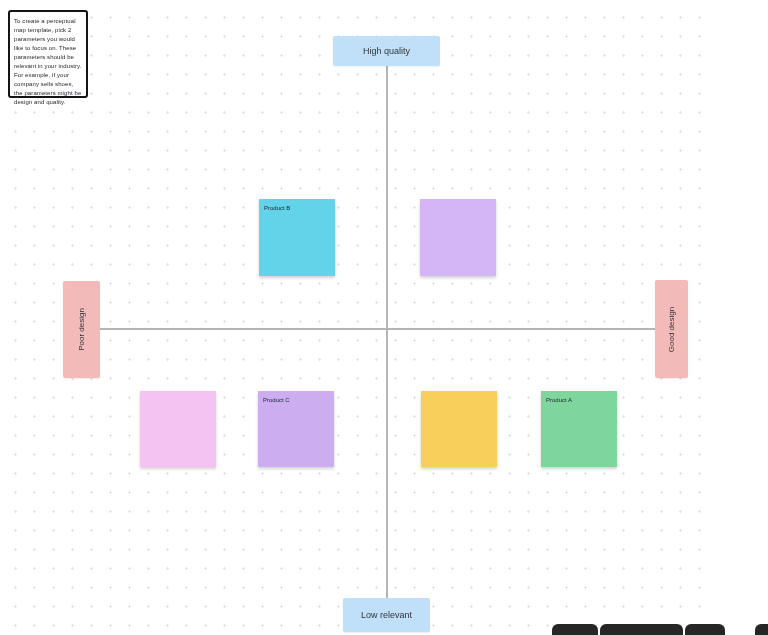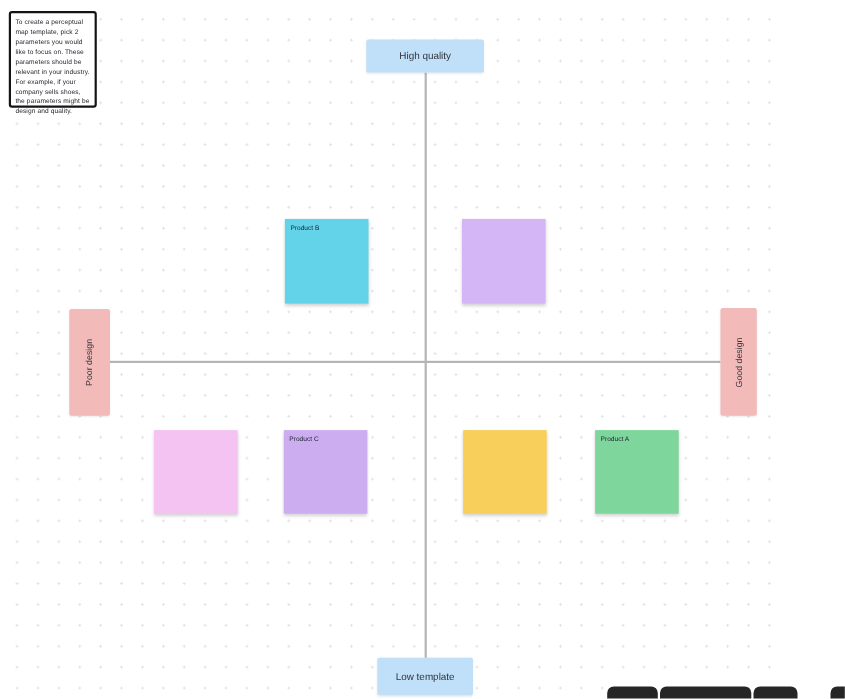--- a/index.html
+++ b/index.html
@@ -72,21 +72,21 @@
     <p>To create a perceptual map template, pick 2 parameters you would like to focus on. These parameters should be relevant in your industry. For example, if your company sells shoes, the parameters might be design and quality.</p>
   </div>
 
   <div class="axis-line vertical"></div>
   <div class="axis-line horizontal"></div>
 
   <div class="axis-label h top" style="background-color: rgb(191, 224, 248);">
     <span>High quality</span>
   </div>
   <div class="axis-label h bottom" style="background-color: rgb(191, 224, 248);">
-    <span>Low template</span>
+    <span>Low relevant</span>
   </div>
   <div class="axis-label v left" style="background-color: rgb(242, 186, 184);">
     <span>Poor design</span>
   </div>
   <div class="axis-label v right" style="background-color: rgb(242, 186, 184);">
     <span>Good design</span>
   </div>
 
   <div class="sticky pos-b" style="background-color: rgb(98, 211, 233);">
     <span class="sticky-label">Product B</span>

